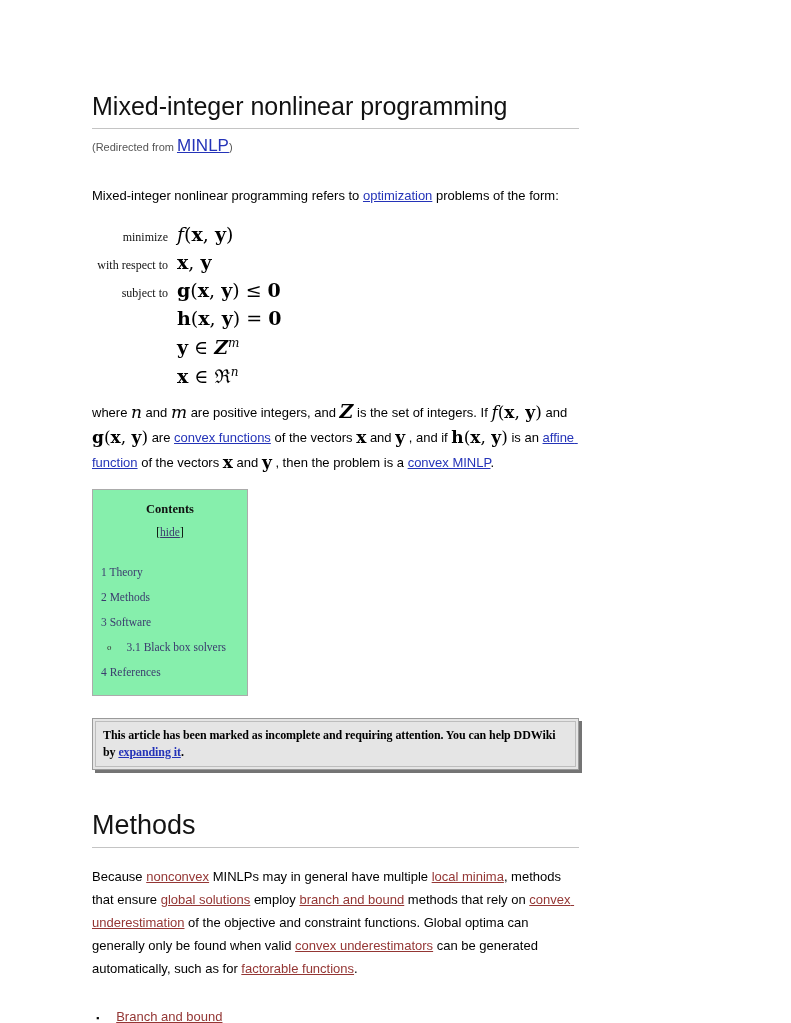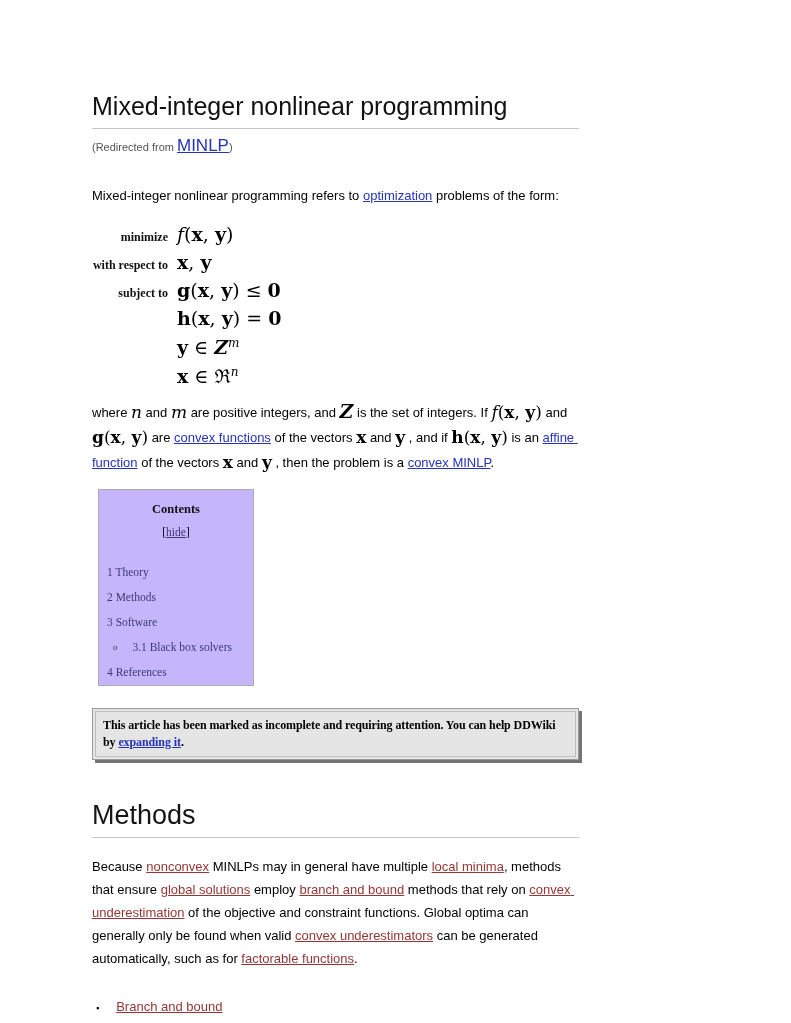--- a/index.html
+++ b/index.html
@@ -31,37 +31,37 @@
   .seg.mathit { font-family: "DejaVu Serif", "Liberation Serif", serif; font-style: italic; }
   .seg.mathcal{ font-family: "DejaVu Serif", "Liberation Serif", serif; font-style: italic; font-weight: 600; }
   .para .seg.math, .para .seg.mathrm, .para .seg.mathit { font-size: 17px; line-height: 1; vertical-align: -1px; }
   .para .seg.mathcal { font-size: 19px; line-height: 1; vertical-align: -1px; }
   sup.seg { font-family: "DejaVu Serif", serif; font-style: italic; font-size: 11px; }
 
   .math-block { margin: 14px 0 4px 0; }
   .math-row { display: flex; align-items: baseline; line-height: 25px; }
   .math-label {
     width: 76px; text-align: right; flex: 0 0 76px;
-    font-family: "Liberation Serif", serif; font-size: 12px; color: #111; font-weight: bold;
+    font-family: "Liberation Serif", serif; font-size: 12px; color: #111;
   }
   .math-expr { margin-left: 9px; font-size: 19px; }
   .math-expr sup.seg { font-size: 12px; }
 
   
   .seg.link  { color: var(--link-blue, #2433b8); text-decoration: underline; cursor: pointer; }
   .seg.rlink, a.rlink { color: var(--link-maroon, #943634); text-decoration: underline; cursor: pointer; }
   .seg.toclink, a.toc-link { color: var(--toc-link, #3b3b6e); text-decoration: none; cursor: pointer; }
   .seg.u { text-decoration: underline; }
   a { color: inherit; }
 
   
   .toc {
     margin-top: 14px; width: 156px; border: 1px solid #ababab;
-    background: #c4b5fd; padding: 12px 0 0 0;
-    font-family: "Liberation Serif", serif; font-size: 11.5px; margin-left: 6px;
+    background: #86efac; padding: 12px 0 10px 0;
+    font-family: "Liberation Serif", serif; font-size: 11.5px;
   }
   .toc-title { text-align: center; font-weight: 700; font-size: 12.5px; color: #111; }
   .toc-hide { text-align: center; margin-top: 9px; font-size: 11.5px; }
   .toc-items { margin-top: 22px; }
   .toc-row { padding: 0 8px; line-height: 25px; }
   .toc-row.level2 { padding-left: 14px; }
   .toc-marker { font-size: 9px; color: #333; margin-right: 12px; vertical-align: 1px; }
 
   
   .section-heading {

